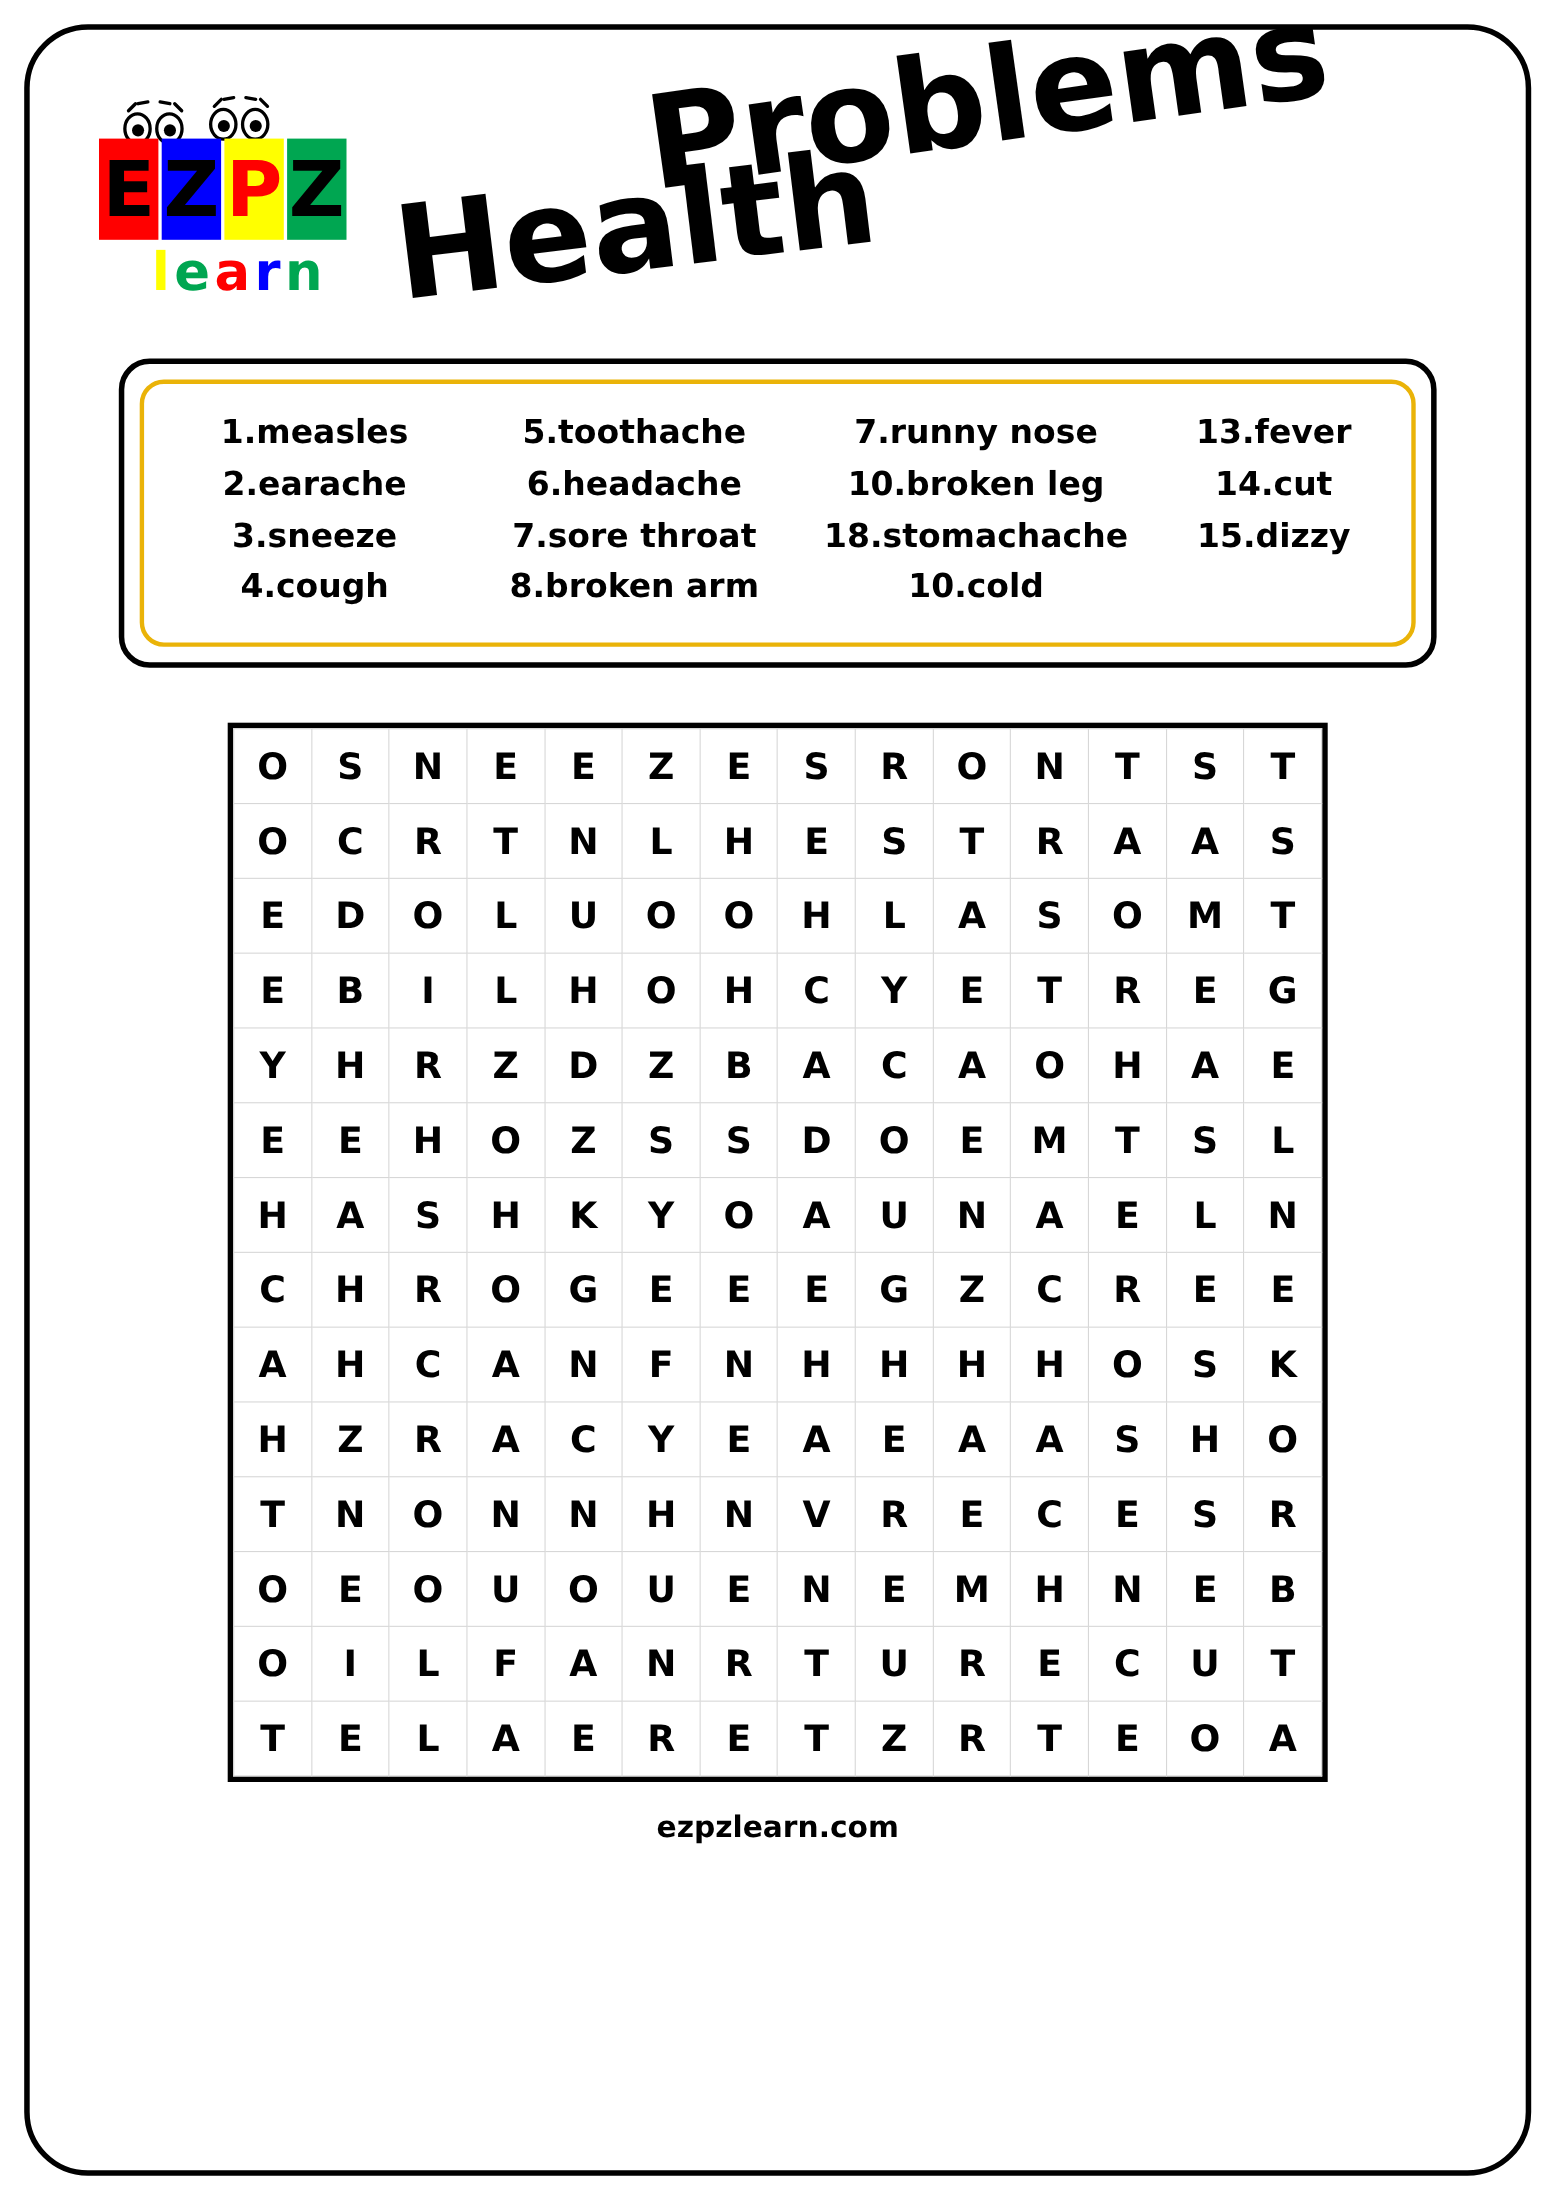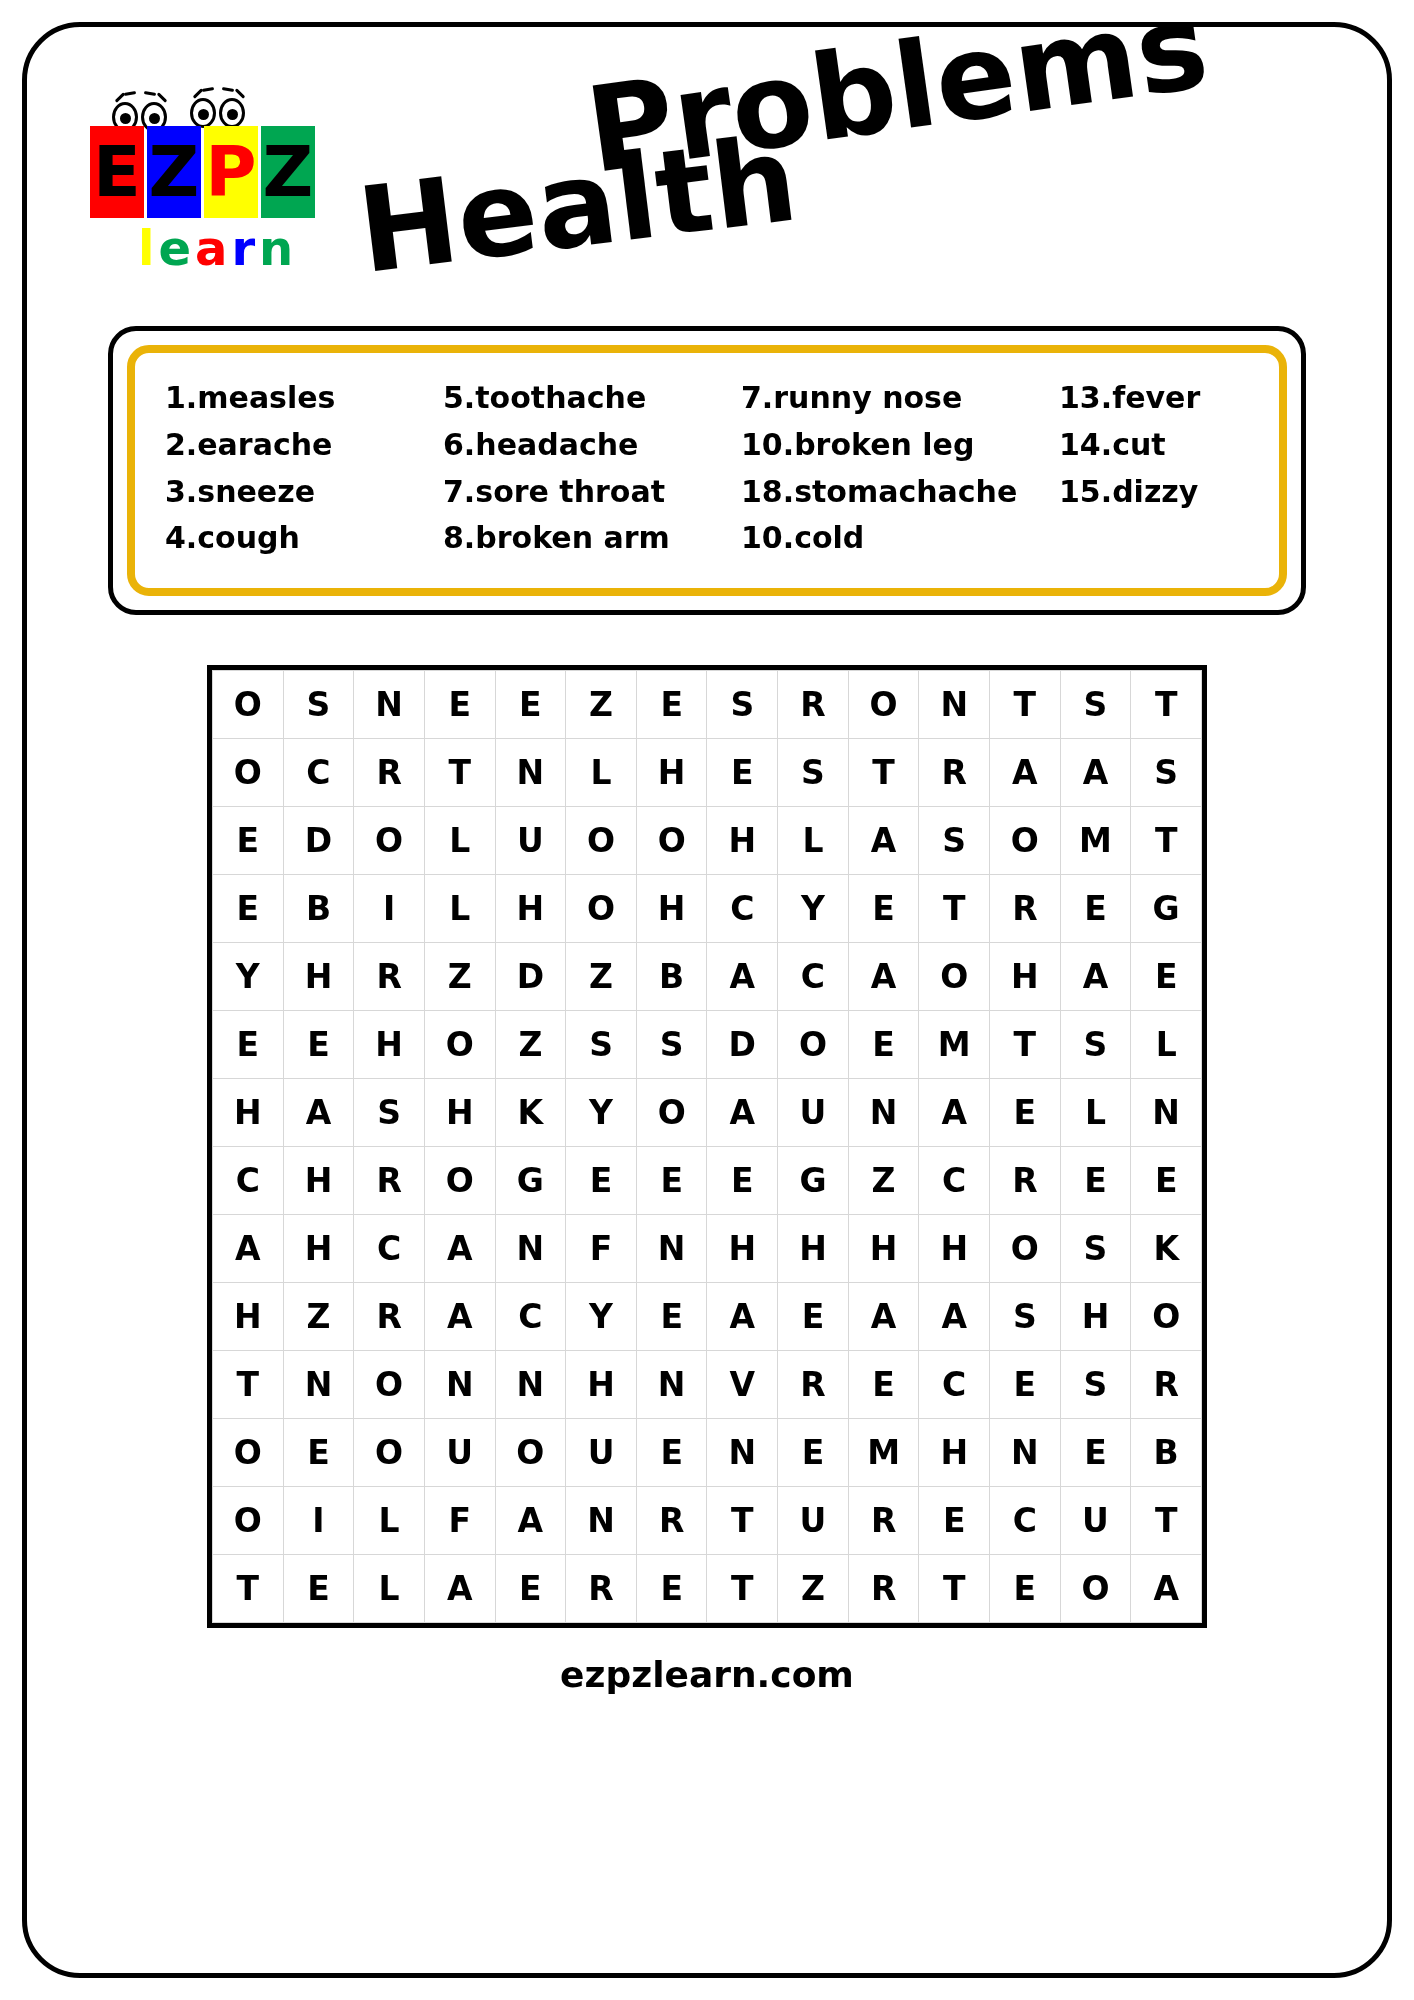--- a/index.html
+++ b/index.html
@@ -159,23 +159,24 @@
   }
 
   
   .wordbox-outer {
     margin: 14px 40px 0 40px;
     border: 5px solid #000;
     border-radius: 28px;
     padding: 14px;
   }
   .wordbox-inner {
-    border: 8px solid #eab308;
+    border: 4px solid #eab308;
     border-radius: 22px;
     padding: 22px 30px 26px 30px;
+    text-align: center;
   }
   .word-columns {
     display: flex;
     justify-content: space-between;
   }
   .word-col {
     display: flex;
     flex-direction: column;
   }
   .word-col.c1 { width: 250px; }
@@ -210,21 +211,21 @@
     vertical-align: middle;
     font-size: 33px;
     font-weight: 700;
     font-family: "DejaVu Sans", sans-serif;
     color: #000;
   }
 
   .footer {
     margin-top: 26px;
     text-align: center;
-    font-size: 36px;
+    font-size: 27px;
     font-weight: 700;
     color: #000;
   }
 </style>
 </head>
 <body>
 
 <div class="page">
   <div class="page-border"></div>
   <div class="inner">

